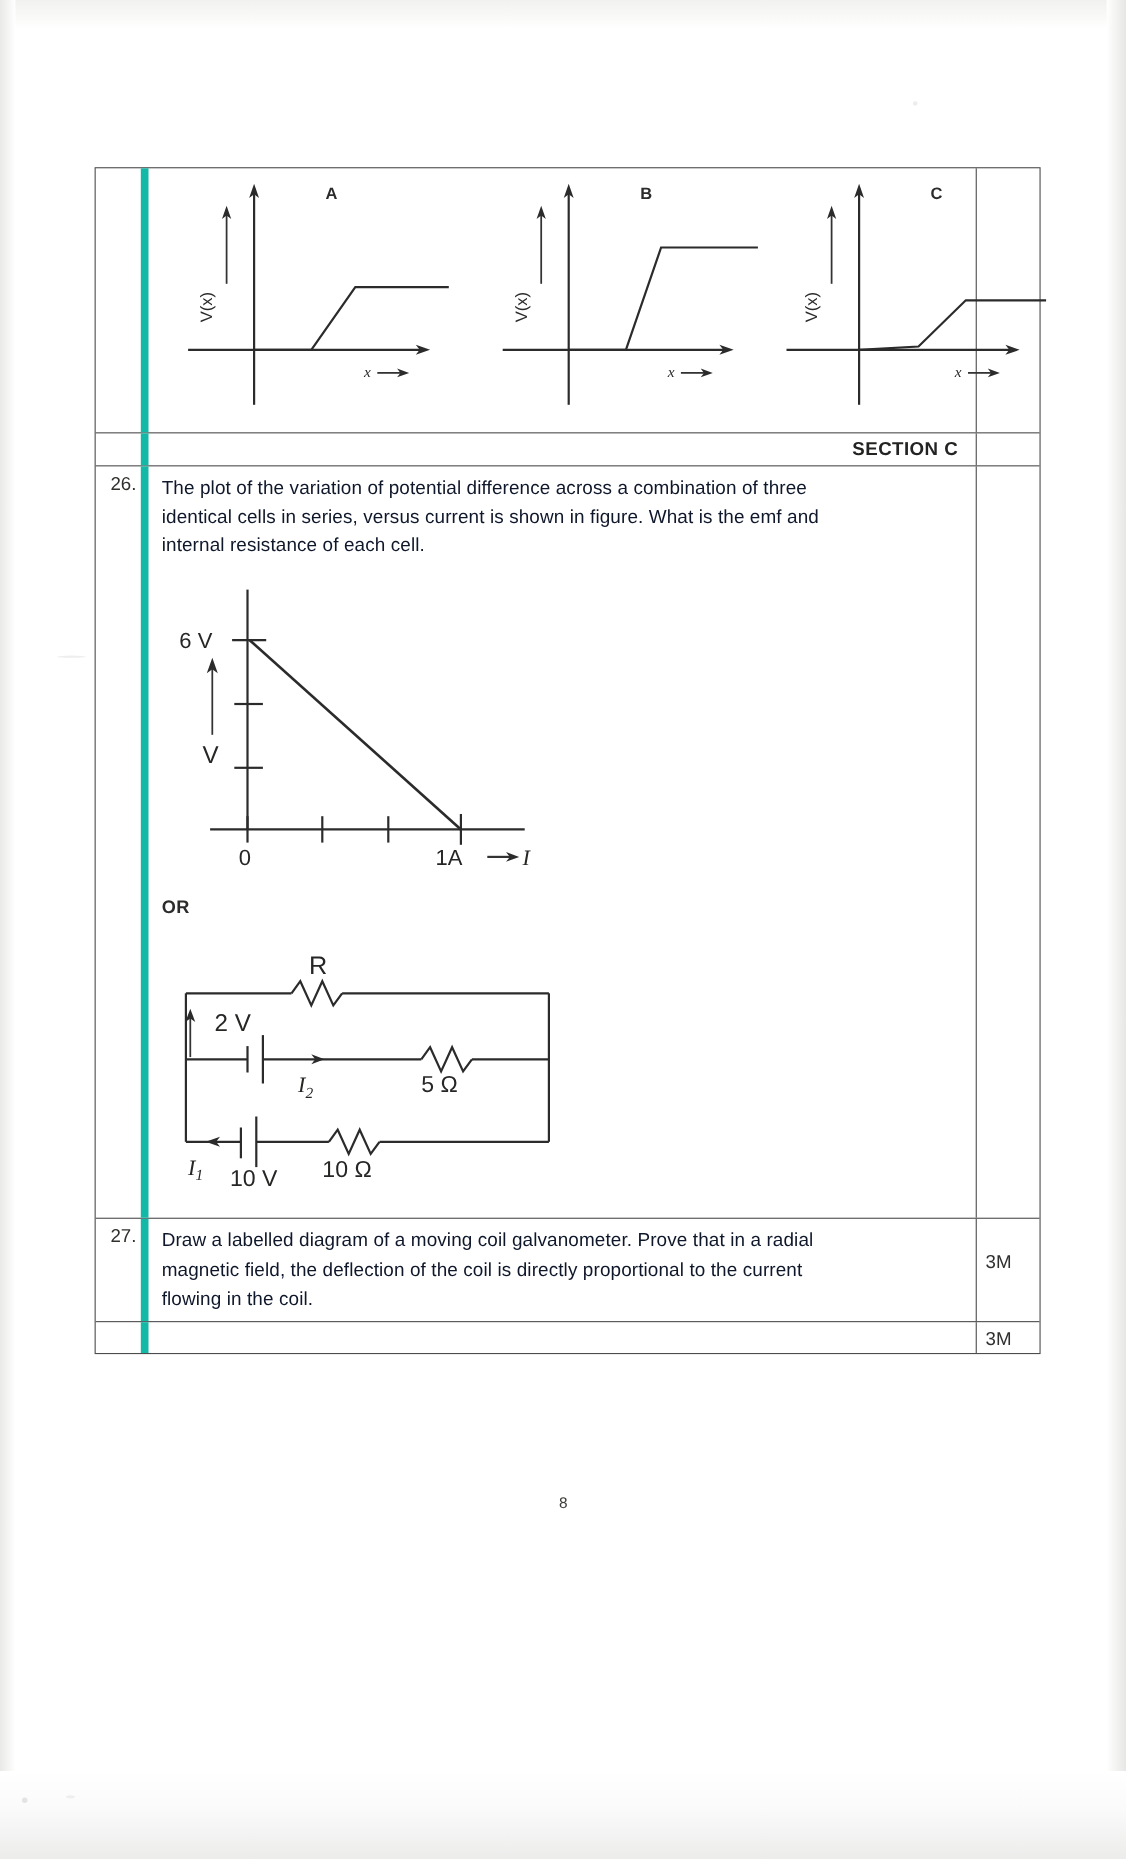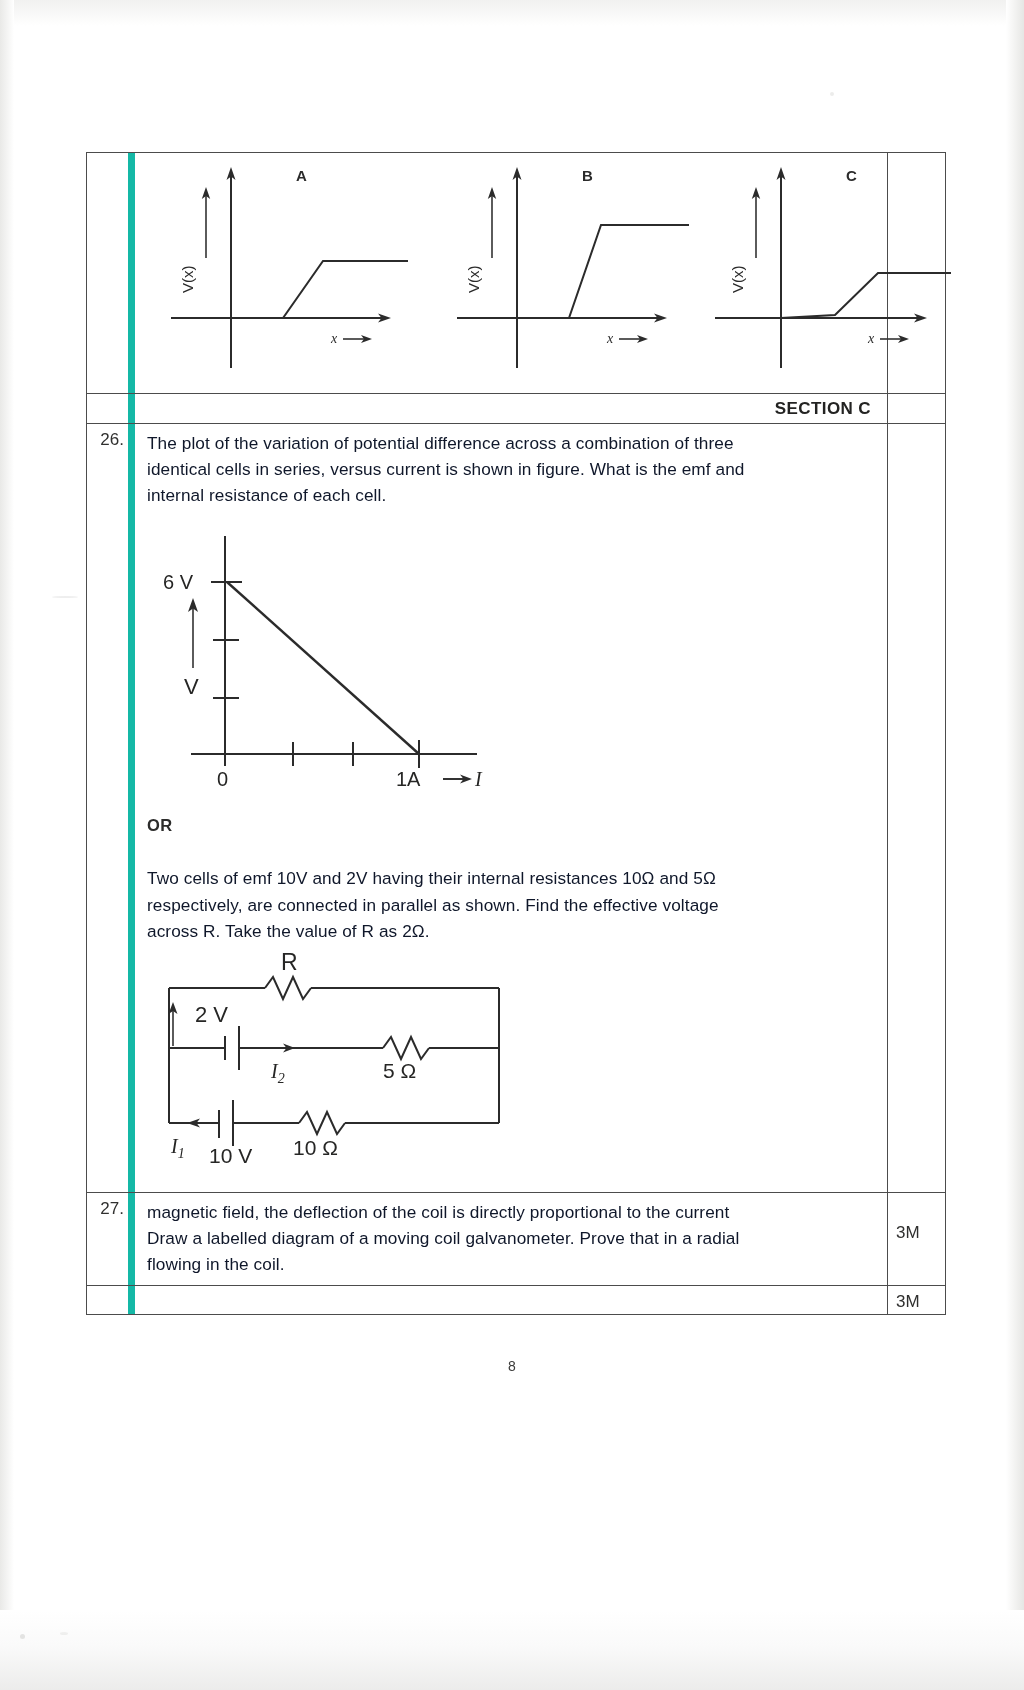--- a/index.html
+++ b/index.html
@@ -298,25 +298,20 @@
           <text class="handlabel" style="font-size:20px" x="70" y="264">0</text>
           <text class="handlabel" style="font-size:20px" x="249" y="264">1A</text>
           <path class="ink-thin" style="stroke-width:2" d="M296 257 L318 257"></path>
           <path class="ink-fill" d="M325 257 L313 252.5 L316.5 257 L313 261.5 Z"></path>
           <text class="handlabel-serif-i" style="font-size:20px" x="328" y="264">I</text>
         </svg>
       </div>
 
       <div class="or-label">OR</div>
 
-      <div class="qtext">
-        <div>Two cells of emf 10V and 2V having their internal resistances 10Ω and 5Ω</div>
-        <div>respectively, are connected in parallel as shown.  Find the effective voltage</div>
-        <div>across R. Take the value of R as 2Ω.</div>
-      </div>
 
       <div class="circuit-wrap">
         <svg width="420" height="228" viewBox="0 0 420 228">
 
           <path class="ink" d="M22 38 L118 38"></path>
           <path class="ink" d="M118 38 L126 27 L136 49 L146 27 L156 49 L164 38"></path>
           <path class="ink" d="M164 38 L352 38"></path>
 
           <path class="ink" d="M352 38 L352 173"></path>
 
@@ -352,22 +347,22 @@
       </div>
 
     </div>
     <div class="c-marks"></div>
   </div>
 
   <div class="trow">
     <div class="c-num">27.</div>
     <div class="c-body" style="padding:6px 12px 8px 12px;">
       <div class="qtext">
+        <div>Draw a labelled diagram of a moving coil galvanometer. Prove that in a radial</div>
         <div>magnetic field, the deflection of the coil is directly proportional to the current</div>
-        <div>Draw a labelled diagram of a moving coil galvanometer. Prove that in a radial</div>
         <div>flowing in the coil.</div>
       </div>
     </div>
     <div class="c-marks" style="padding-top:30px;">3M</div>
   </div>
 
   <div class="trow">
     <div class="c-num">&nbsp;</div>
     <div class="c-body" style="min-height:28px;"></div>
     <div class="c-marks">3M</div>

